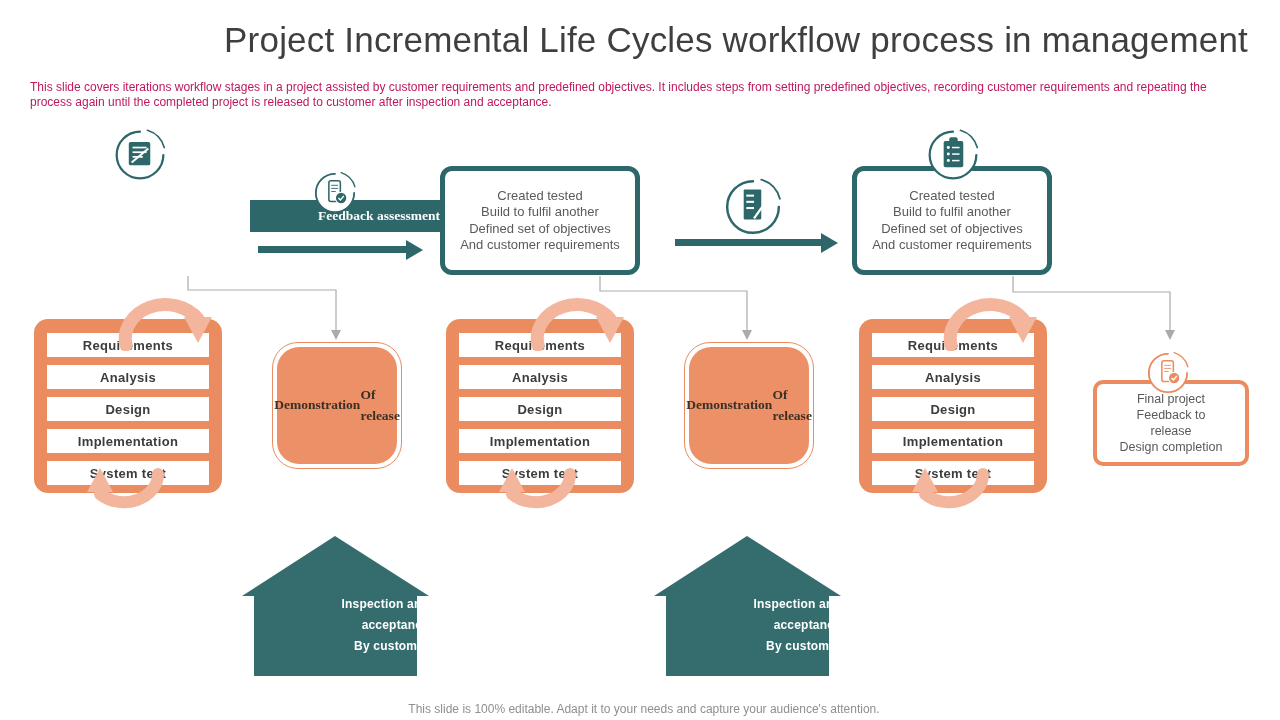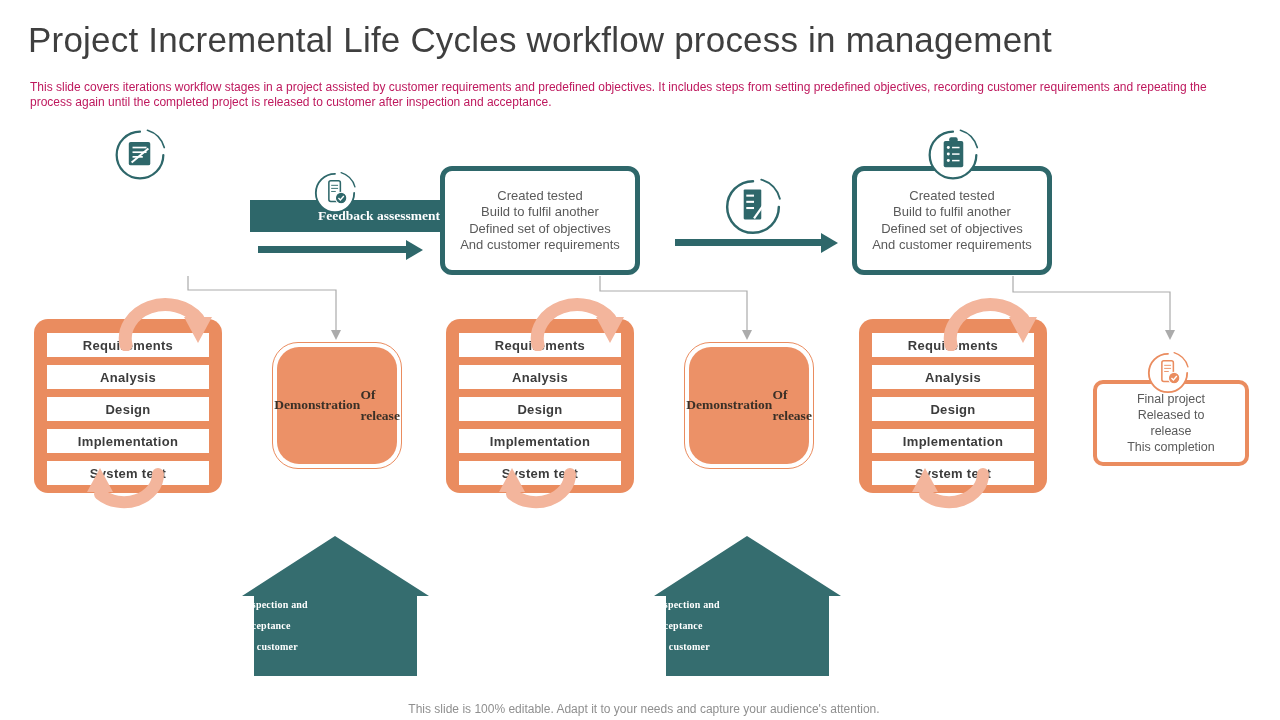--- a/index.html
+++ b/index.html
@@ -1,19 +1,19 @@
 <!DOCTYPE html>
 <html><head>
 <meta charset="utf-8">
 <style>
   html,body{margin:0;padding:0;background:#fff;}
   .slide{position:relative;width:1280px;height:720px;background:#ffffff;overflow:hidden;
          font-family:"Liberation Sans",sans-serif;}
   .title{position:absolute;left:28px;top:20px;width:1220px;font-size:35px;font-weight:400;
-         color:#3f3f3f;letter-spacing:0.2px;margin:0;}
+         color:#3f3f3f;letter-spacing:0.2px;margin:0;text-align:right;}
   .subtitle{position:absolute;left:30px;top:80px;width:1216px;font-size:12px;color:#be185d;
          line-height:1.28;margin:0;}
   .footer{position:absolute;left:4px;top:702px;width:1280px;text-align:center;font-size:12px;
          color:#8f8f8f;}
   
   .stage-box{position:absolute;width:200px;height:109px;background:#fff;border:5px solid #2e676a;
          border-radius:12px;box-sizing:border-box;display:flex;align-items:center;justify-content:center;
          text-align:center;color:#5a5a5a;font-size:13px;line-height:1.25;padding:4px 10px;z-index:2;}
   .stage-box .ln{display:block;}
   
@@ -41,22 +41,22 @@
          font-family:"Liberation Serif",serif;font-weight:600;font-size:13.5px;color:#3b3027;line-height:1.5;}
   
   .final-box{position:absolute;left:1093px;top:380px;width:156px;height:86px;background:#fff;
          border:4px solid #ea8c5f;border-radius:10px;box-sizing:border-box;display:flex;flex-direction:column;
          align-items:center;justify-content:center;text-align:left;font-size:12.5px;color:#5a5a5a;
          line-height:1.3;z-index:2;}
   .final-box .ln{display:block;}
   
   .house{position:absolute;width:187px;height:140px;z-index:2;}
   .house svg{position:absolute;left:0;top:0;width:100%;height:100%;}
-  .house-text{position:absolute;left:0;top:58px;width:100%;text-align:left;color:#fff;
-         font-family:Liberation Serif, serif;font-weight:bold;font-size:10px;line-height:21px;
+  .house-text{position:absolute;left:0;top:58px;width:100%;text-align:right;color:#fff;
+         font-family:Liberation Sans, sans-serif;font-weight:bold;font-size:12px;line-height:21px;
          letter-spacing:0.2px;}
   .house-text .ln{display:block;}
   .connectors{position:absolute;left:0;top:0;z-index:1;}
 </style>
 </head>
 <body>
 
 <div class="slide">
 
   <h1 class="title">Project Incremental Life Cycles workflow process in management</h1>
@@ -232,23 +232,23 @@
       <rect x="22" y="14" width="15" height="27" rx="2.5" fill="#fff" stroke="#ea8c5f" stroke-width="2"></rect>
       <line x1="25" y1="20" x2="34" y2="20" stroke="#ea8c5f" stroke-width="1.2"></line>
       <line x1="25" y1="24" x2="34" y2="24" stroke="#ea8c5f" stroke-width="1.2"></line>
       <line x1="25" y1="28" x2="31" y2="28" stroke="#ea8c5f" stroke-width="1.2"></line>
       <circle cx="38" cy="36.5" r="7.5" fill="#ea8c5f" stroke="#fff" stroke-width="1.5"></circle>
       <path d="M34.5 36.5 l2.5 2.5 l4.5 -5" stroke="#fff" stroke-width="1.8" fill="none"></path>
     </svg>
   </div>
   <div class="final-box">
     <span class="ln">Final project</span>
-    <span class="ln">Released  to</span>
+    <span class="ln">Feedback  to</span>
     <span class="ln">release</span>
-    <span class="ln">This completion</span>
+    <span class="ln">Design completion</span>
   </div>
 
   <div class="house" style="left:242px;top:536px;">
     <svg viewBox="0 0 187 140">
       <polygon points="93,0 187,60 175,60 175,140 12,140 12,60 0,60" fill="#356d6f"></polygon>
     </svg>
     <div class="house-text">
       <span class="ln">Inspection and</span>
       <span class="ln">acceptance</span>
       <span class="ln">By customer</span>

